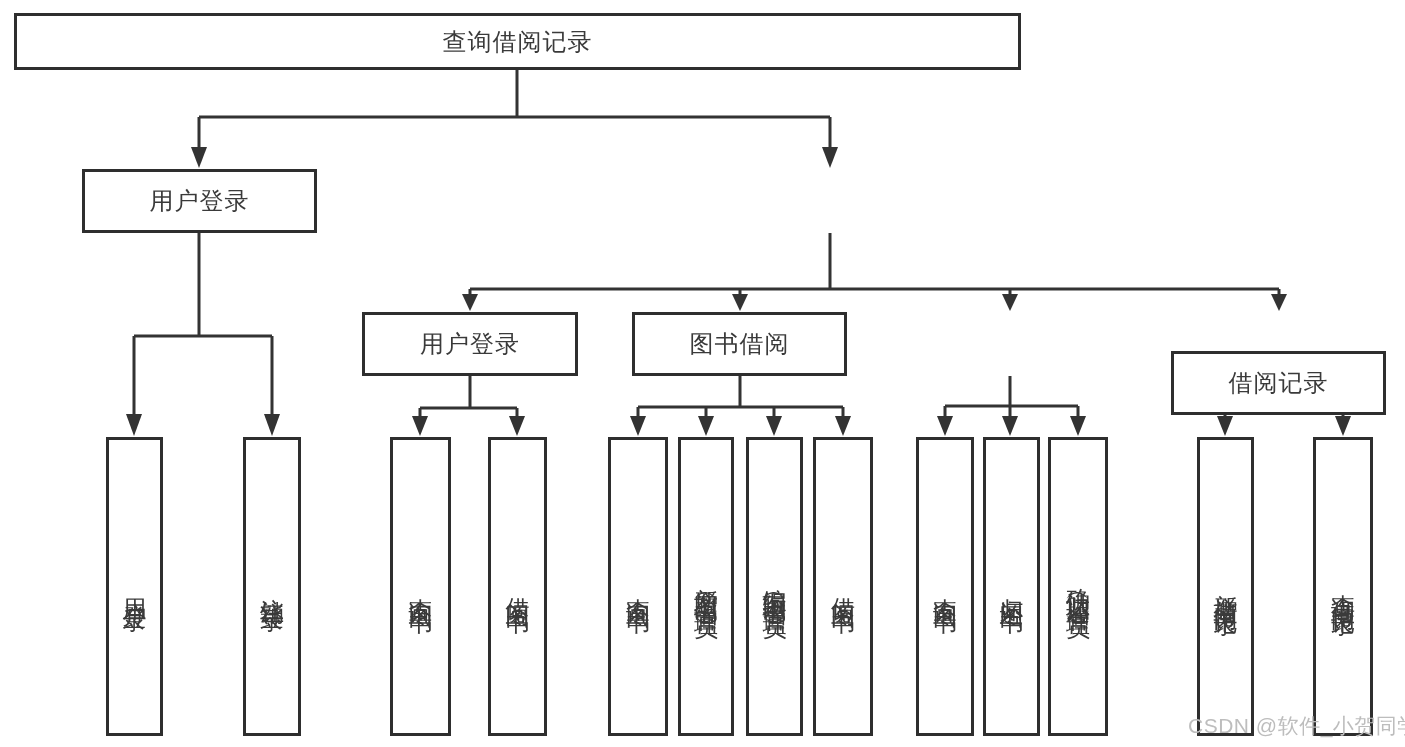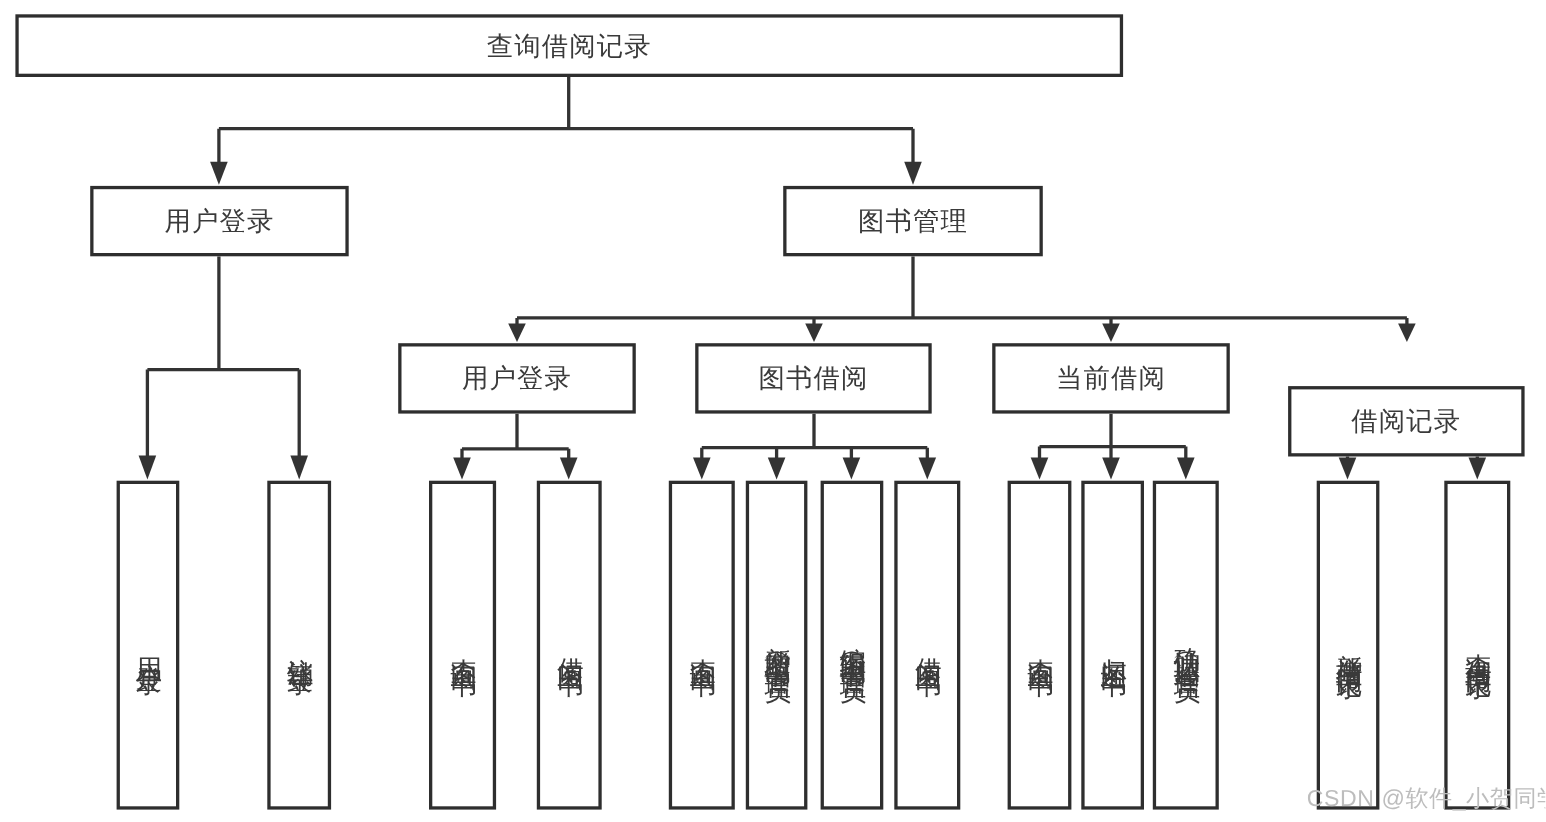--- a/index.html
+++ b/index.html
@@ -84,25 +84,23 @@
       <polygon points="1002,416 1018,416 1010,436"></polygon>
       <polygon points="1070,416 1086,416 1078,436"></polygon>
       <polygon points="1217,416 1233,416 1225,436"></polygon>
       <polygon points="1335,416 1351,416 1343,436"></polygon>
     </g>
   </svg>
 
   <div class="node hlabel" style="left:14px;top:13px;width:1007px;height:57px;">查询借阅记录</div>
 
   <div class="node hlabel" style="left:82px;top:169px;width:235px;height:64px;">用户登录</div>
-  <div class="node hlabel" style="left:712px;top:169px;width:236px;height:64px;">图书管理</div>
 
   <div class="node hlabel" style="left:362px;top:312px;width:216px;height:64px;">用户登录</div>
   <div class="node hlabel" style="left:632px;top:312px;width:215px;height:64px;">图书借阅</div>
-  <div class="node hlabel" style="left:902px;top:312px;width:216px;height:64px;">当前借阅</div>
   <div class="node hlabel" style="left:1171px;top:312px;width:215px;height:64px;margin-top:39px;">借阅记录</div>
 
   <div class="node vlabel" style="left:106px;top:437px;width:57px;height:299px;">用户登录</div>
   <div class="node vlabel" style="left:243px;top:437px;width:58px;height:299px;">注销登录</div>
 
   <div class="node vlabel" style="left:390px;top:437px;width:61px;height:299px;">查询图书</div>
   <div class="node vlabel" style="left:488px;top:437px;width:59px;height:299px;">借阅图书</div>
 
   <div class="node vlabel" style="left:608px;top:437px;width:60px;height:299px;">查询图书</div>
   <div class="node vlabel" style="left:678px;top:437px;width:56px;height:299px;">新增图书（管理员）</div>

